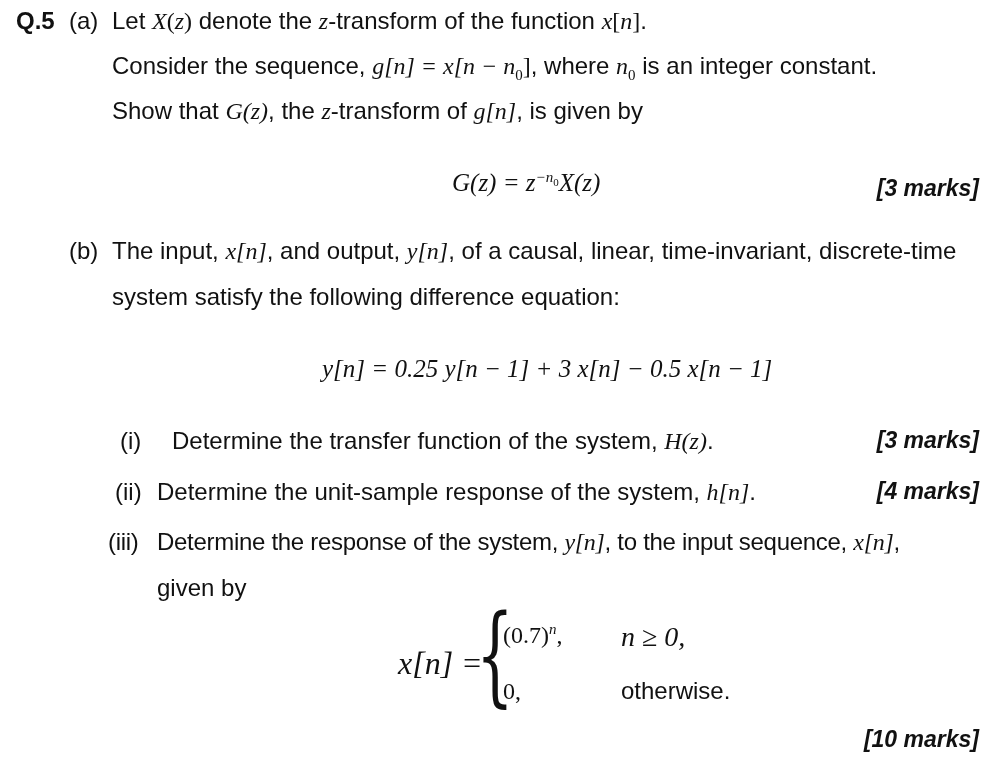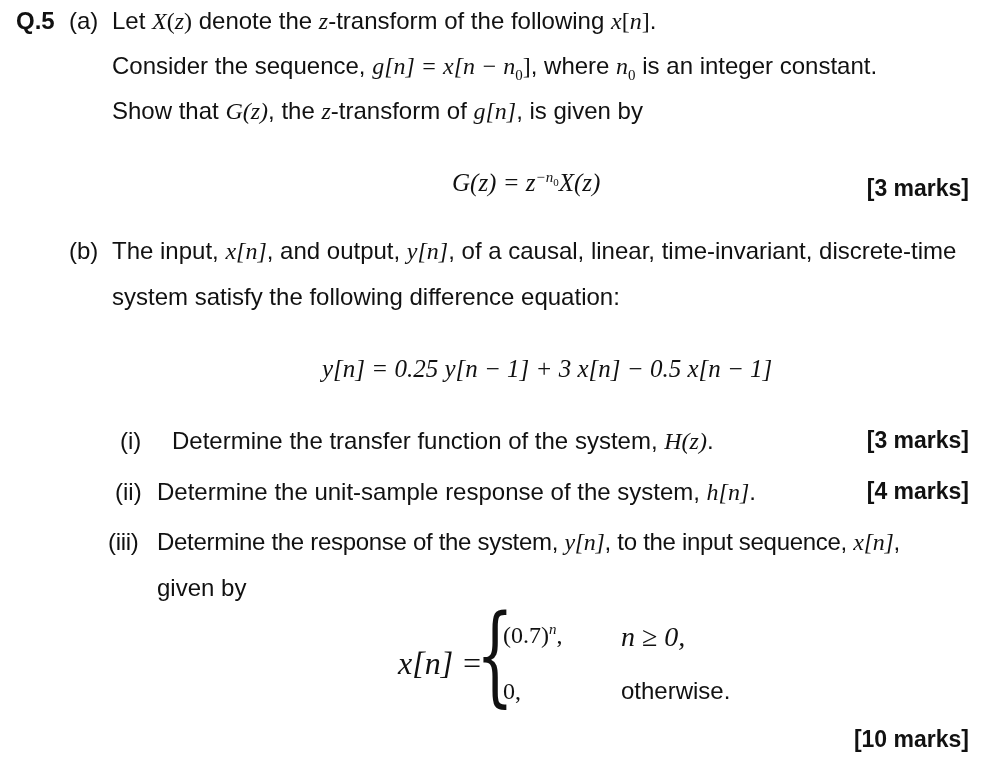--- a/index.html
+++ b/index.html
@@ -5,35 +5,35 @@
     html, body { margin: 0; padding: 0; background: #ffffff; }
     body {
       width: 989px; height: 757px; position: relative; overflow: hidden;
       font-family: "Liberation Sans", sans-serif; color: #111111;
       font-size: 24px;
     }
     .abs { position: absolute; white-space: nowrap; line-height: 1; }
     .m { font-family: "Liberation Serif", "DejaVu Serif", serif; font-style: italic; }
     .mr { font-family: "Liberation Serif", "DejaVu Serif", serif; font-style: normal; }
     .bold { font-weight: bold; text-align: center; }
-    .marks { font-weight: bold; font-size: 23px; right: 20px; }
+    .marks { font-weight: bold; font-size: 23px; right: 10px; font-style: italic; }
     sub, sup { font-size: 15px; line-height: 0; }
     .brace {
       position: absolute; font-family: "DejaVu Serif", serif; font-size: 108px;
       line-height: 1; transform: scaleX(0.55); transform-origin: left top;
     }
   </style>
 </head>
 <body>
 
 <div class="abs bold" style="left:16px; top:9px;">Q.5</div>
 
 <div class="abs" style="left:69px; top:9px;">(a)</div>
 <div class="abs" style="left:112px; top:9px;">
-  <span>Let </span><span class="m">X</span><span class="mr">(</span><span class="m">z</span><span class="mr">)</span><span> denote the </span><span class="m">z</span><span>-transform of the following </span><span class="m">x</span><span class="mr">[</span><span class="m">n</span><span class="mr">]</span><span>.</span>
+  <span>Let </span><span class="m">X</span><span class="mr">(</span><span class="m">z</span><span class="mr">)</span><span> denote the </span><span class="m">z</span><span>-transform of the function </span><span class="m">x</span><span class="mr">[</span><span class="m">n</span><span class="mr">]</span><span>.</span>
 </div>
 
 <div class="abs" style="left:112px; top:54px;">
   <span>Consider the sequence, </span><span class="m">g[n] = x[n − n</span><sub class="mr">0</sub><span class="mr">]</span><span>, where </span><span class="m">n</span><sub class="mr">0</sub><span> is an integer constant.</span>
 </div>
 
 <div class="abs" style="left:112px; top:99px;">
   <span>Show that </span><span class="m">G(z)</span><span>, the </span><span class="m">z</span><span>-transform of </span><span class="m">g[n]</span><span>, is given by</span>
 </div>
 

